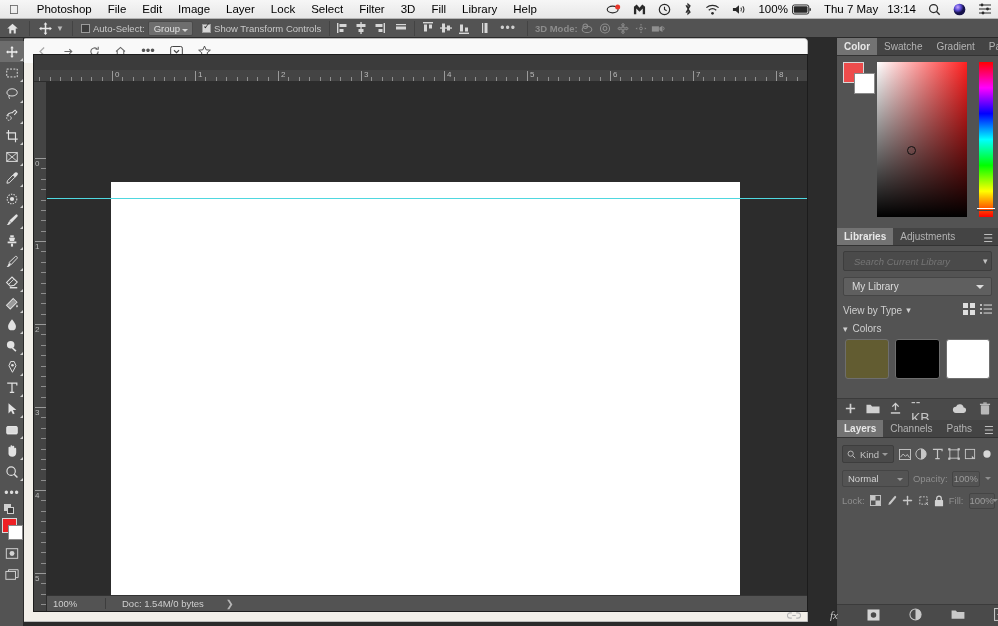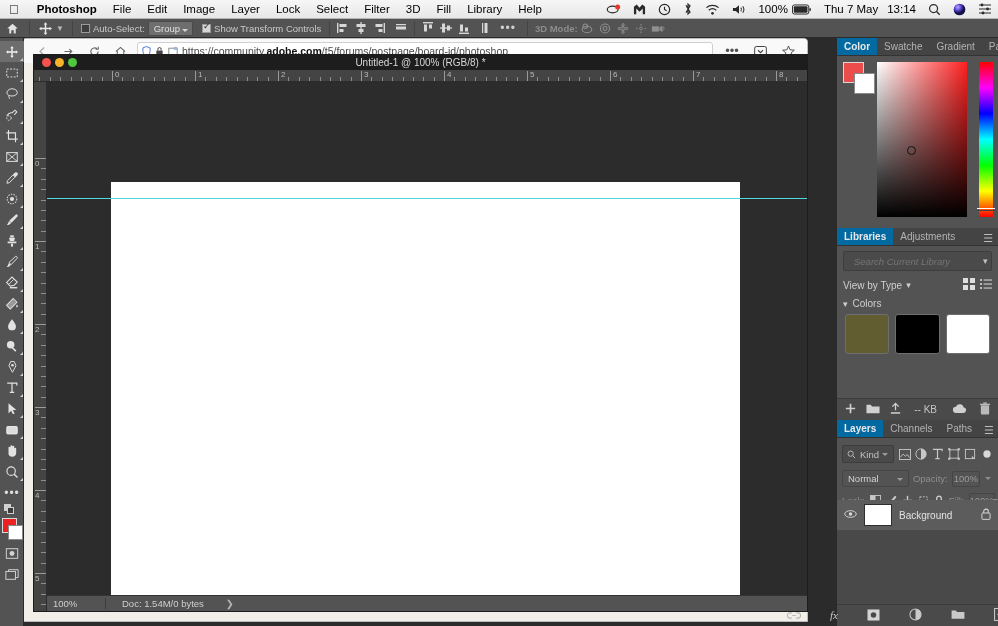--- a/index.html
+++ b/index.html
@@ -14,21 +14,21 @@
 
   
   .macbar {
     position:absolute; left:0; top:0; width:998px; height:19px;
     background:linear-gradient(#f6f6f6,#e7e7e7);
     border-bottom:1px solid #b5b5b5;
     display:flex; align-items:center; color:#000; font-size:11.5px;
   }
   .macbar .apple { padding:0 10px 0 9px; font-size:13px; line-height:1; }
   .macbar .mi { padding:0 8px; white-space:nowrap; }
-  .macbar .mi.bold { font-weight:bold; }
+  .macbar .mi.bold { font-weight:normal; }
   .macbar .spacer { flex:1; }
   .macbar .ri { padding:0 6px; display:flex; align-items:center; }
   .macbar .ri svg { display:block; }
 
   
   .ff {
     position:absolute; left:22px; top:38px; width:786px; height:584px;
     background:#f9f9f9; border:1px solid #bbb; border-radius:4px 4px 0 0;
     overflow:hidden;
   }
@@ -146,21 +146,21 @@
   .doc-status .zoom { width:58px; padding-left:6px; }
   .doc-status .vsep { width:1px; height:11px; background:#3d3d3d; }
   .doc-status .docinfo { padding-left:16px; }
   .doc-status .chev { padding-left:22px; color:#b6b6b6; }
 
   
   .dock { position:absolute; right:0; top:38px; width:162px; bottom:0; background:#535353; border-left:1px solid #2a2a2a; }
 
   .panel-tabs { display:flex; align-items:flex-end; height:18px; background:#444; border-bottom:1px solid #333; }
   .ptab { padding:3px 7px 3px 7px; font-size:10px; color:#b3b3b3; white-space:nowrap; }
-  .ptab.on { background:#0369a1; color:#e8e8e8; font-weight:bold; }
+  .ptab.on { background:#737373; color:#e8e8e8; font-weight:bold; }
   .ptab-menu { margin-left:auto; padding:0 5px; color:#bdbdbd; font-size:11px; }
 
   
   .colorpanel { position:absolute; left:0; top:0; right:0; height:190px; }
   .cp-body { position:relative; height:168px; background:#535353; padding:6px 4px 0 6px; display:flex; }
   .cp-sw { position:relative; width:34px; height:32px; flex:none; }
   .cp-fg { position:absolute; left:0; top:0; width:21px; height:21px; background:#ed4c4c; border:1px solid #d8d8d8; }
   .cp-bg { position:absolute; left:11px; top:11px; width:21px; height:21px; background:#fff; border:1px solid #8a8a8a; }
   .cp-field { position:absolute; left:40px; top:6px; width:90px; height:155px;
      background:linear-gradient(to top, #000, rgba(0,0,0,0)), linear-gradient(to right, #fff, #ff2020); }
@@ -174,21 +174,21 @@
   .lib-search { display:flex; align-items:center; height:20px; margin:5px 6px 0; background:#4a4a4a; border:1px solid #3d3d3d; border-radius:2px; padding:0 5px; gap:5px; }
   .lib-search input { background:transparent; border:none; outline:none; color:#aeaeae; font-size:9.5px; font-style:italic; flex:1; font-family:inherit; }
   .lib-sel { position:relative; height:19px; margin:6px 6px 0; background:#5f5f5f; border:1px solid #454545; border-radius:2px; display:flex; align-items:center; padding-left:8px; color:#dcdcdc; font-size:10px; }
   .lib-sel:after { content:""; position:absolute; right:7px; top:7px; border-left:4px solid transparent; border-right:4px solid transparent; border-top:4px solid #dcdcdc; }
   .lib-view { display:flex; align-items:center; height:18px; margin:5px 6px 0; color:#cfcfcf; font-size:10px; gap:4px; }
   .lib-view .vicons { margin-left:auto; display:flex; gap:5px; }
   .grp-hd { display:flex; align-items:center; gap:5px; margin:4px 6px 0; color:#cfcfcf; font-size:10px; }
   .lib-swatches { display:flex; gap:6px; margin:5px 8px 0; }
   .lib-sw { width:46px; height:40px; border-radius:3px; border:1px solid #6e6e6e; }
   .lib-foot { position:absolute; left:0; right:0; bottom:0; height:22px; background:#4a4a4a; border-top:1px solid #3b3b3b; display:flex; align-items:center; padding:0 7px; gap:9px; color:#cfcfcf; }
-  .lib-foot .kb { margin-left:auto; font-size:10px; color:#c4c4c4; padding-right:6px; }
+  .lib-foot .kb { margin-left:auto; font-size:14px; color:#c4c4c4; padding-right:6px; }
 
   
   .layerspanel { position:absolute; left:0; top:382px; right:0; bottom:0; background:#535353; }
   .lay-filter { display:flex; align-items:center; height:20px; margin:6px 5px 0; gap:4px; }
   .kind-box { position:relative; width:62px; height:18px; background:#4a4a4a; border:1px solid #3d3d3d; border-radius:2px; display:flex; align-items:center; gap:4px; padding-left:4px; color:#c2c2c2; font-size:9.5px; }
   .kind-box:after { content:""; position:absolute; right:5px; top:7px; border-left:3px solid transparent; border-right:3px solid transparent; border-top:3px solid #9b9b9b; }
   .lf-ico { width:15px; height:16px; display:flex; align-items:center; justify-content:center; color:#c7c7c7; }
   .lay-row2 { display:flex; align-items:center; height:19px; margin:5px 5px 0; gap:4px; }
   .blend-box { position:relative; width:80px; height:17px; background:#535353; border:1px solid #454545; border-radius:2px; display:flex; align-items:center; padding-left:5px; color:#d2d2d2; font-size:9.5px; }
   .blend-box:after { content:""; position:absolute; right:5px; top:7px; border-left:3px solid transparent; border-right:3px solid transparent; border-top:3px solid #9b9b9b; }
@@ -225,34 +225,20 @@
         <svg width="13" height="13" viewBox="0 0 16 16">
             <path d="M12.5 8 a4.5 4.5 0 1 1 -1.4 -3.2" stroke="#6a6a6a" stroke-width="1.4" fill="none"></path>
             <path d="M12.6 2 L12.6 5.2 L9.4 5.2" stroke="#6a6a6a" stroke-width="1.4" fill="none"></path>
           </svg>
       </div>
       <div class="nbtn">
         <svg width="13" height="13" viewBox="0 0 16 16">
             <path d="M2.5 8 L8 3 L13.5 8 M4 7.5 V13 H12 V7.5" stroke="#6a6a6a" stroke-width="1.3" fill="none"></path>
           </svg>
       </div>
-      <div class="ff-url">
-        <svg width="9" height="11" viewBox="0 0 10 12">
-            <path d="M5 0.5 L9 2 V6 C9 9 5 11.3 5 11.3 C5 11.3 1 9 1 6 V2 Z" fill="none" stroke="#3c6fd4" stroke-width="1"></path>
-          </svg>
-        <svg width="9" height="11" viewBox="0 0 10 12">
-            <rect x="1.5" y="5" width="7" height="6" fill="#444"></rect>
-            <path d="M3.2 5 V3.4 a1.8 1.8 0 0 1 3.6 0 V5" fill="none" stroke="#444" stroke-width="1.1"></path>
-          </svg>
-        <svg width="10" height="11" viewBox="0 0 12 12">
-            <rect x="1" y="2" width="10" height="8" fill="none" stroke="#777" stroke-width="1"></rect>
-            <rect x="7" y="0.5" width="4" height="3.5" fill="#9fb8d8"></rect>
-          </svg>
-        <span><span>https://community.</span><span class="dom">adobe.com</span><span>/t5/forums/postpage/board-id/photoshop</span></span>
-      </div>
       <div class="ff-right">
         <div class="nbtn">
             <span style="color:#555;font-size:13px;line-height:0">•••</span>
           </div>
         <div class="nbtn">
           <svg width="15" height="15" viewBox="0 0 18 18">
               <rect x="2" y="3" width="14" height="12" rx="2" fill="none" stroke="#444" stroke-width="1.2"></rect>
               <path d="M6 7.5 L9 10.5 L12 7.5" fill="none" stroke="#444" stroke-width="1.3"></path>
             </svg>
         </div>
@@ -650,28 +636,20 @@
       </div>
     <div class="tool">
         <svg width="14" height="13" viewBox="0 0 16 14">
           <rect x="1" y="3.5" width="11" height="9" fill="none" stroke="#d2d2d2" stroke-width="1.1"></rect>
           <path d="M4 3.5 V1.5 H15 V10.5 H12.5" fill="none" stroke="#d2d2d2" stroke-width="1.1"></path>
         </svg>
       </div>
   </div>
 
   <div class="doc-win">
-    <div class="doc-title">
-      <div class="tl">
-        <i class="r"></i>
-        <i class="y"></i>
-        <i class="g"></i>
-      </div>
-      <div class="t">Untitled-1 @ 100% (RGB/8) *</div>
-    </div>
     <div class="ruler-h" id="rulerH">
         <div class="rh-major" style="left: 78px;"></div>
         <div class="rh-lab" style="left: 78px;">0</div>
         <div class="rh-tick" style="left: 88.375px;"></div>
         <div class="rh-tick" style="left: 98.75px;"></div>
         <div class="rh-tick" style="left: 109.125px;"></div>
         <div class="rh-tick" style="left: 119.5px;"></div>
         <div class="rh-tick" style="left: 129.875px;"></div>
         <div class="rh-tick" style="left: 140.25px;"></div>
         <div class="rh-tick" style="left: 150.625px;"></div>
@@ -844,20 +822,21 @@
         <div class="ptab-menu">☰</div>
       </div>
       <div class="lib-search">
         <svg width="10" height="10" viewBox="0 0 12 12">
             <circle cx="5" cy="5" r="3.6" fill="none" stroke="#b3b3b3" stroke-width="1.2"></circle>
             <path d="M7.7 7.7 L11 11" stroke="#b3b3b3" stroke-width="1.3"></path>
           </svg>
         <input readonly="" placeholder="Search Current Library" style="">
         <span style="color:#c2c2c2;font-size:9px">▾</span>
       </div>
+      <div class="lib-sel">My Library</div>
       <div class="lib-view">
         <span>View by Type</span>
         <span style="font-size:9px">▾</span>
         <span class="vicons">
           <span><svg width="12" height="12" viewBox="0 0 12 12">
                 <rect x="0" y="0" width="5" height="5" fill="#dedede"></rect>
                 <rect x="7" y="0" width="5" height="5" fill="#dedede"></rect>
                 <rect x="0" y="7" width="5" height="5" fill="#dedede"></rect>
                 <rect x="7" y="7" width="5" height="5" fill="#dedede"></rect>
               </svg></span>
@@ -989,34 +968,20 @@
           </span>
         <span class="lf-ico">
             <svg width="10" height="12" viewBox="0 0 11 13">
               <rect x="1" y="5.4" width="9" height="7" rx="0.8" fill="#d2d2d2"></rect>
               <path d="M3 5.4 V3.6 a2.5 2.5 0 0 1 5 0 V5.4" fill="none" stroke="#d2d2d2" stroke-width="1.4"></path>
             </svg>
           </span>
         <span class="lbl-d" style="margin-left:auto">Fill:</span>
         <div class="val-box">100%</div>
         <div class="val-step"></div>
-      </div>
-      <div class="layer-list">
-        <div class="layer-item">
-          <span><svg width="13" height="10" viewBox="0 0 14 10">
-                <ellipse cx="7" cy="5" rx="6.2" ry="3.6" fill="none" stroke="#d8d8d8" stroke-width="1"></ellipse>
-                <circle cx="7" cy="5" r="1.9" fill="#d8d8d8"></circle>
-              </svg></span>
-          <span class="ly-thumb"></span>
-          <span class="ly-name">Background</span>
-          <span><svg width="10" height="12" viewBox="0 0 11 13">
-                <rect x="1" y="5.4" width="9" height="7" rx="0.8" fill="none" stroke="#d2d2d2" stroke-width="1.1"></rect>
-                <path d="M3 5.4 V3.6 a2.5 2.5 0 0 1 5 0 V5.4" fill="none" stroke="#d2d2d2" stroke-width="1.2"></path>
-              </svg></span>
-        </div>
       </div>
       <div class="lay-foot">
         <span><svg width="14" height="9" viewBox="0 0 16 10">
               <path d="M6 5 H10 M5.5 2 H3.5 a3 3 0 0 0 0 6 H5.5 M10.5 2 H12.5 a3 3 0 0 1 0 6 H10.5" fill="none" stroke="#b6b6b6" stroke-width="1.2"></path>
             </svg></span>
         <span class="glyph" style="font-style:italic;font-family:'Liberation Serif',serif">fx</span>
         <span><svg width="13" height="12" viewBox="0 0 14 13">
               <rect x="0.5" y="0.5" width="13" height="12" fill="#d4d4d4"></rect>
               <circle cx="7" cy="6.5" r="3" fill="#4a4a4a"></circle>
             </svg></span>

